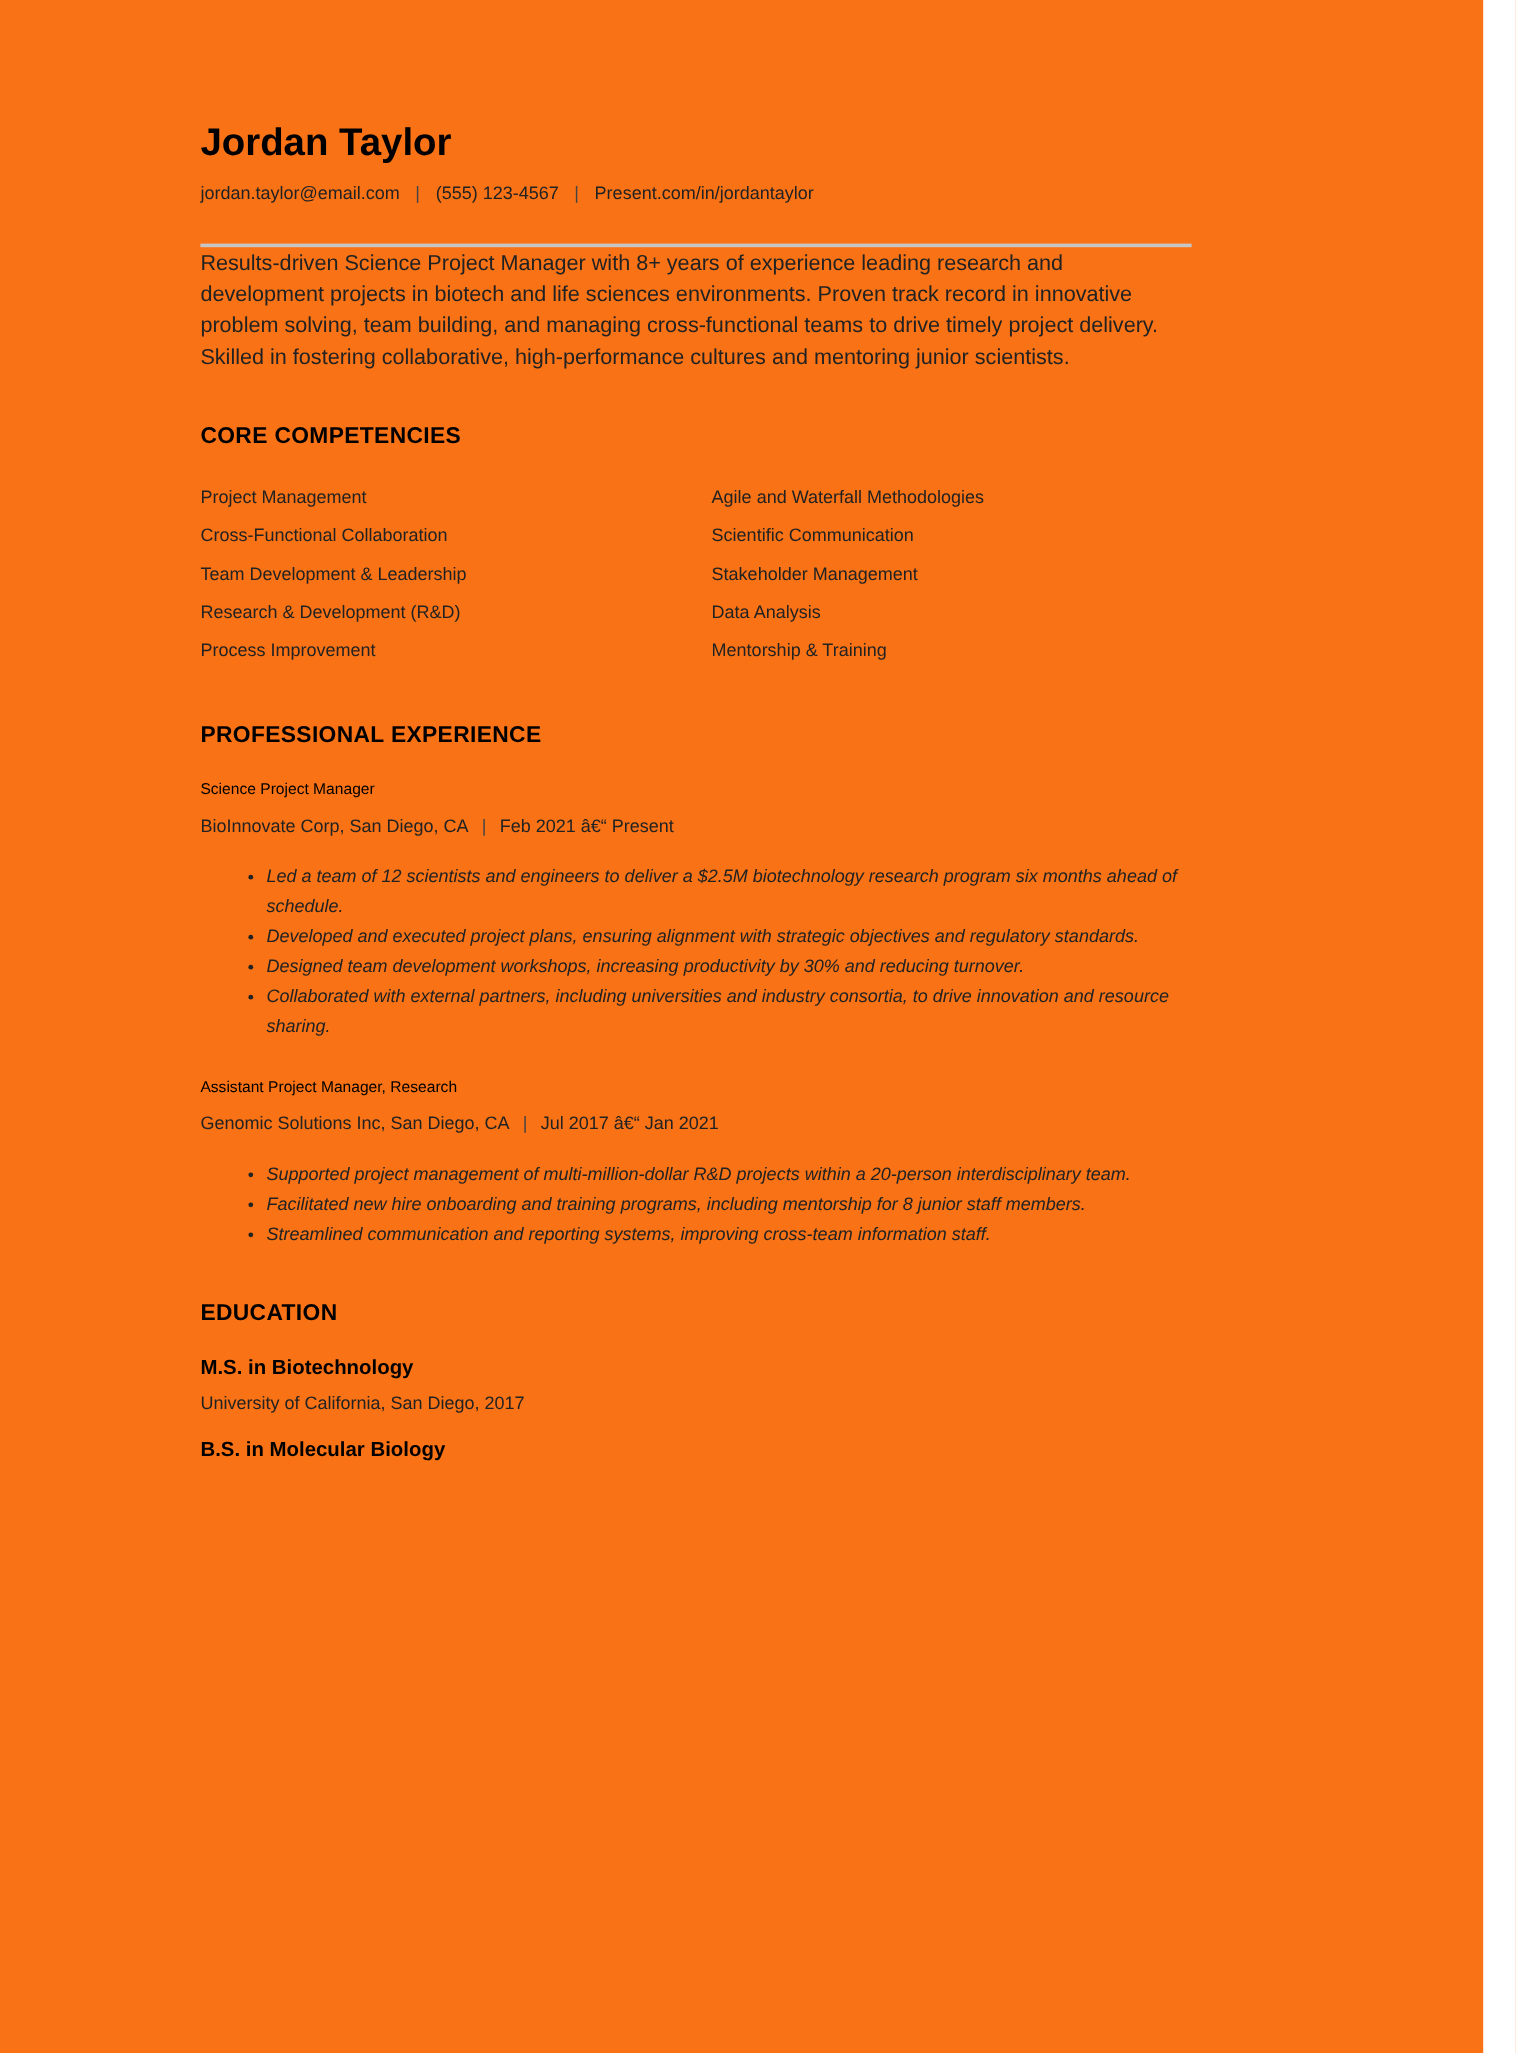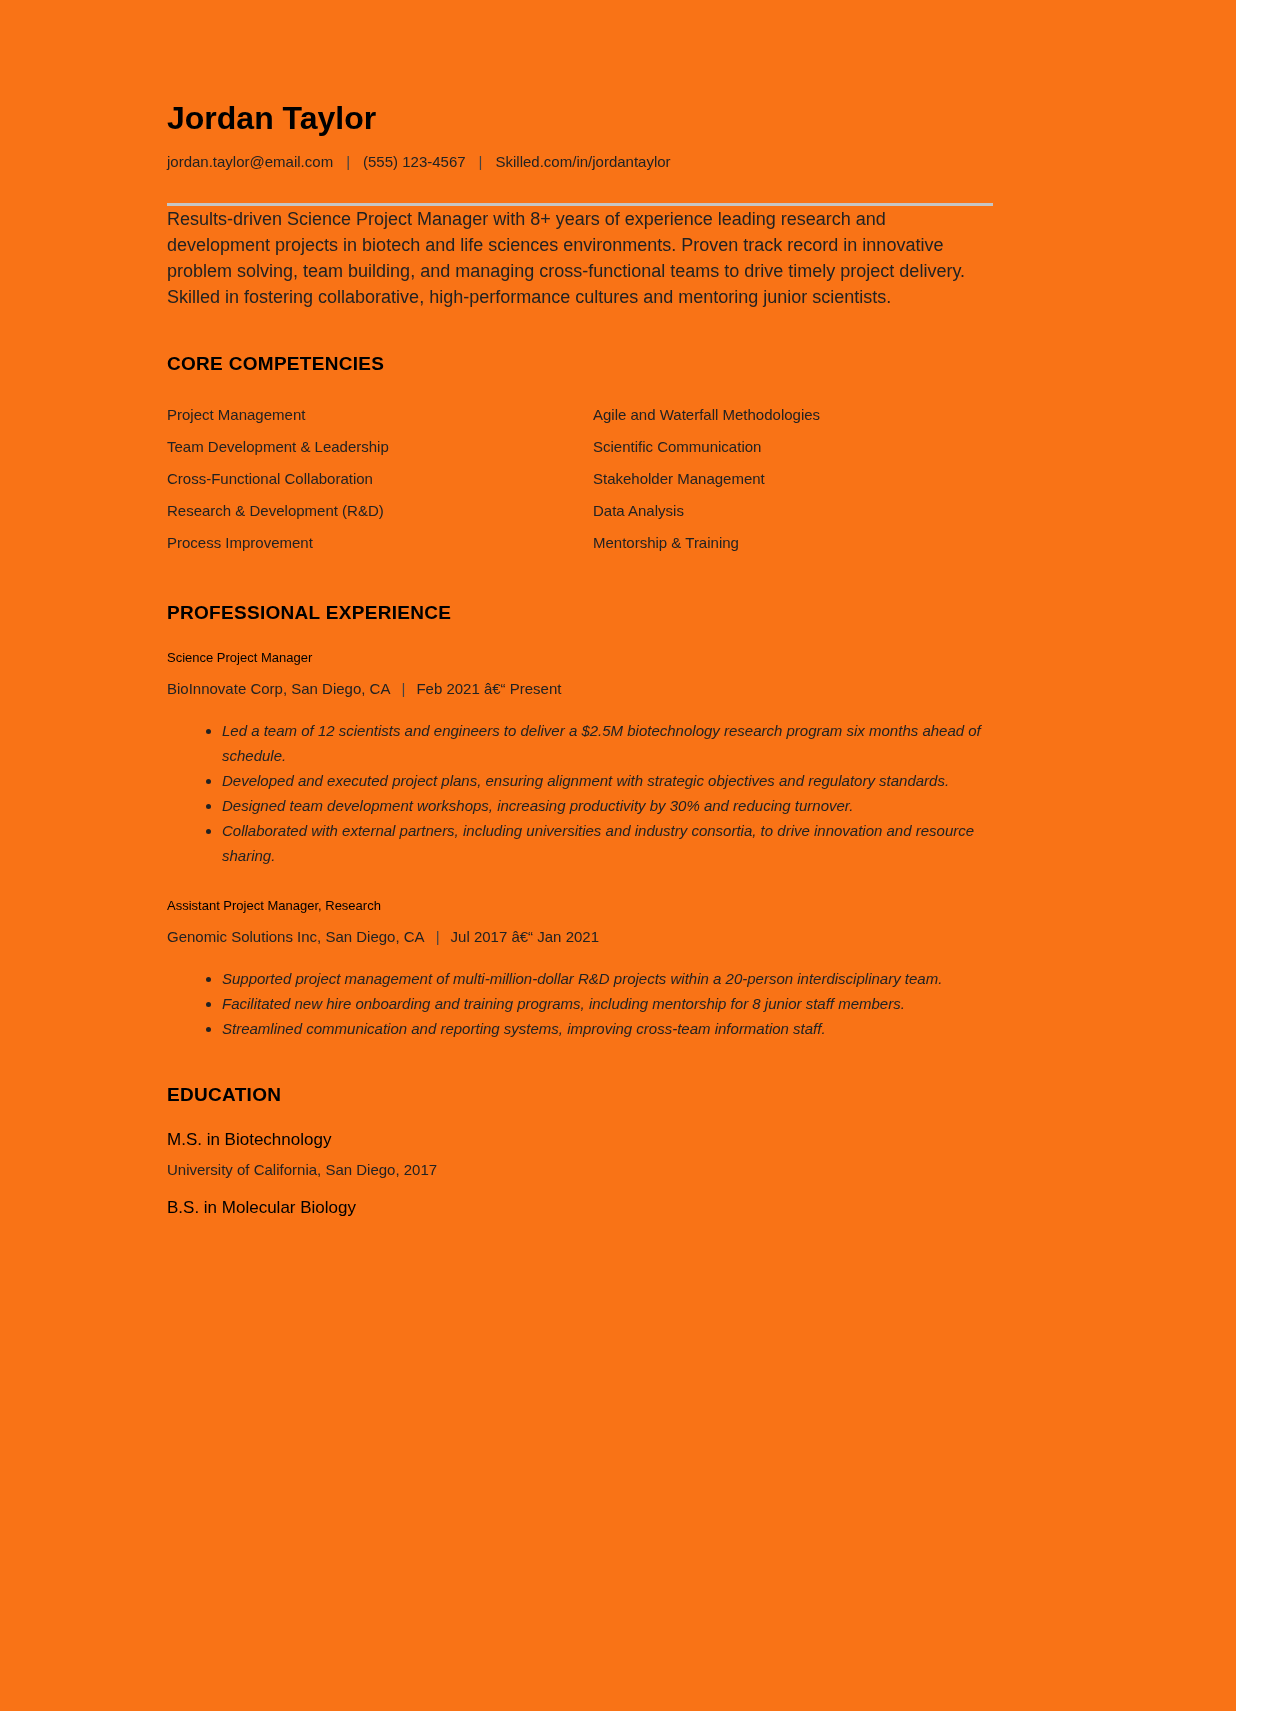--- a/index.html
+++ b/index.html
@@ -102,21 +102,21 @@
   ul.bullets li {
     font-size: 15px;
     line-height: 25px;
     margin: 0;
   }
   .degree + .degree { margin-top: 18px; }
   .degree-title {
     margin: 0 0 10px 0;
     font-size: 17px;
     line-height: 20px;
-    font-weight: 400;
+    font-weight: 700;
     color: #000000;
   }
   .degree-school {
     margin: 0;
     font-size: 15px;
     line-height: 20px;
   }
   
   .clipped-line {
     height: 17px;
@@ -125,37 +125,37 @@
 </style>
 </head>
 <body>
 
 <div class="page">
   <div class="content">
 
     <header>
       <h1>Jordan Taylor</h1>
       <p class="contact">
-        <span>jordan.taylor@email.com</span><span class="sep">|</span><span>(555) 123-4567</span><span class="sep">|</span><span>Skilled.com/in/jordantaylor</span>
+        <span>jordan.taylor@email.com</span><span class="sep">|</span><span>(555) 123-4567</span><span class="sep">|</span><span>Present.com/in/jordantaylor</span>
       </p>
       <hr class="rule">
     </header>
 
     <section>
       <p class="summary-text">Results-driven Science Project Manager with 8+ years of experience leading research and development projects in biotech and life sciences environments. Proven track record in innovative problem solving, team building, and managing cross-functional teams to drive timely project delivery. Skilled in fostering collaborative, high-performance cultures and mentoring junior scientists.</p>
     </section>
 
     <section>
       <h2>CORE COMPETENCIES</h2>
       <div class="comp-grid">
         <ul class="comp-list">
 
         <li>Project Management</li>
+            <li>Cross-Functional Collaboration</li>
             <li>Team Development &amp; Leadership</li>
-            <li>Cross-Functional Collaboration</li>
             <li>Research &amp; Development (R&amp;D)</li>
             <li>Process Improvement</li>
           </ul>
         <ul class="comp-list">
 
         <li>Agile and Waterfall Methodologies</li>
             <li>Scientific Communication</li>
             <li>Stakeholder Management</li>
             <li>Data Analysis</li>
             <li>Mentorship &amp; Training</li>

